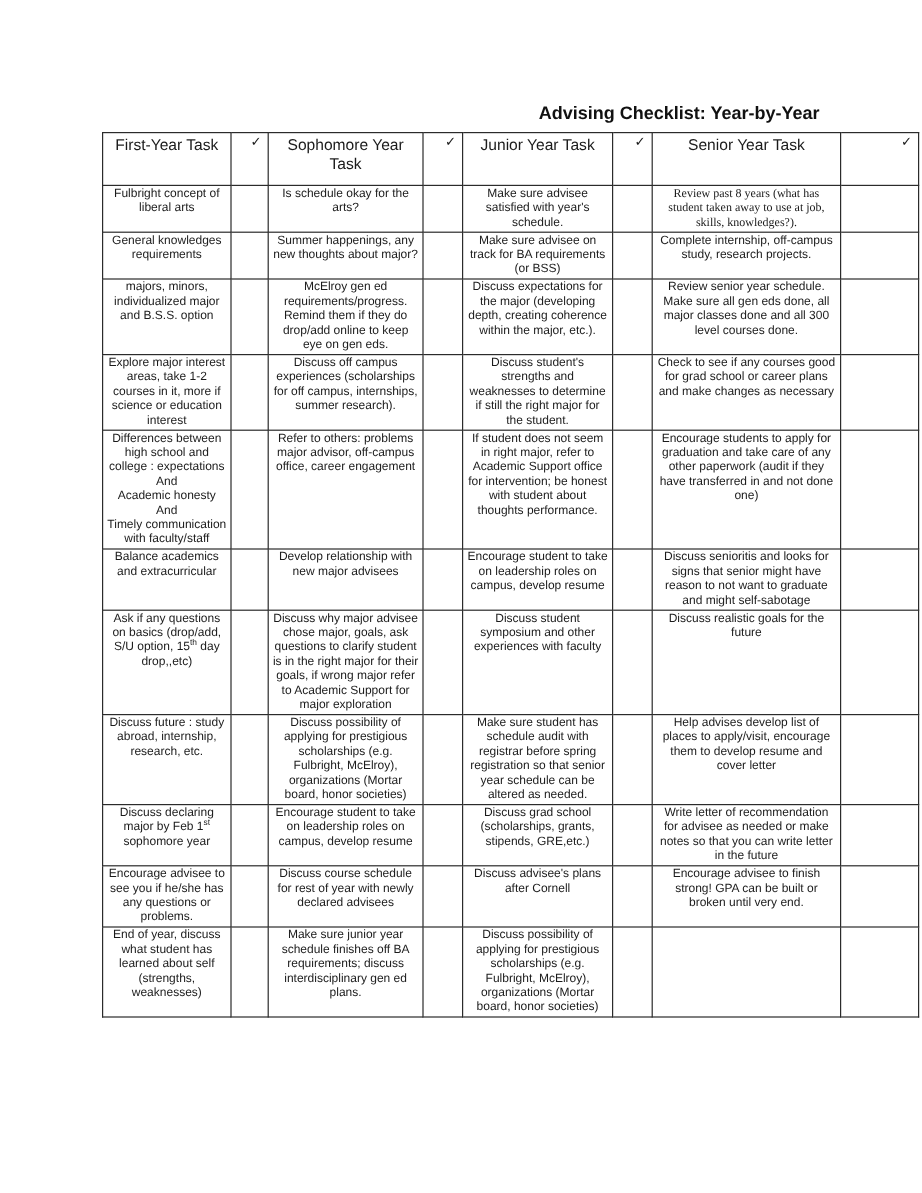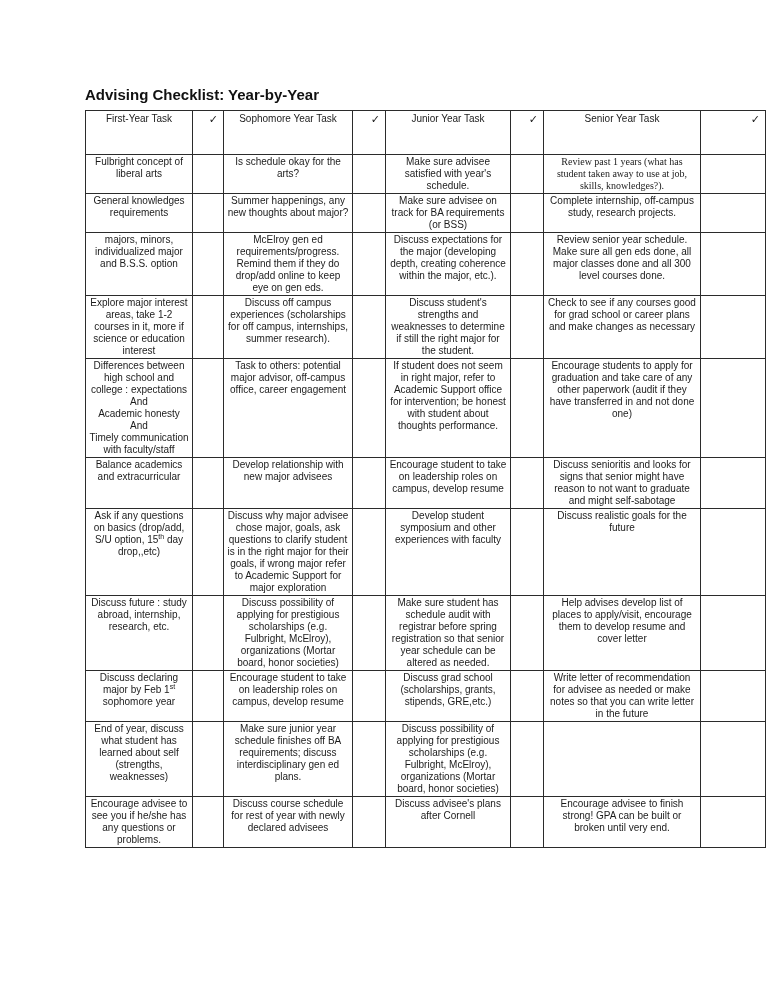--- a/index.html
+++ b/index.html
@@ -10,21 +10,21 @@
     background: #ffffff;
     box-sizing: border-box;
     padding-top: 86px;
     overflow: hidden;
     font-family: "Liberation Sans", sans-serif;
     color: #1b1b1b;
   }
   .title {
     margin: 0 0 7px 85px;
     width: 598px;
-    text-align: left;
+    text-align: right;
     font-size: 15px;
     font-weight: bold;
     color: #111;
     font-family: "Liberation Sans", sans-serif;
   }
   table.checklist {
     margin-left: 85px;
     width: 680px;
     border-collapse: collapse;
     table-layout: fixed;
@@ -36,21 +36,21 @@
     text-align: center;
     font-size: 10px;
     line-height: 1.2;
     white-space: pre-line;
     word-wrap: break-word;
     overflow: hidden;
   }
   table.checklist thead th {
     height: 40px;
     font-weight: normal;
-    font-size: 10px;
+    font-size: 13px;
     line-height: 1.25;
     padding-top: 2px;
   }
   table.checklist th.check, table.checklist td.check {
     text-align: right;
     padding-right: 5px;
     font-size: 11px;
   }
   td.left { text-align: left; }
   td.serif {
@@ -89,21 +89,21 @@
       </tr>
     </thead>
     <tbody id="table-body">
         <tr>
           <td class="task">Fulbright concept of liberal arts</td>
           <td class="check"></td>
           <td class="task">Is schedule okay for the arts?</td>
           <td class="check"></td>
           <td class="task">Make sure advisee satisfied with year's schedule.</td>
           <td class="check"></td>
-          <td class="task left serif">Review past 1 years (what has student taken away to use at job, skills, knowledges?).</td>
+          <td class="task left serif">Review past 8 years (what has student taken away to use at job, skills, knowledges?).</td>
           <td class="check"></td>
         </tr>
         <tr>
           <td class="task">General knowledges requirements</td>
           <td class="check"></td>
           <td class="task">Summer happenings, any new thoughts about major?</td>
           <td class="check"></td>
           <td class="task">Make sure advisee on track for BA requirements (or BSS)</td>
           <td class="check"></td>
           <td class="task">Complete internship, off-campus study, research projects.</td>
@@ -129,21 +129,21 @@
           <td class="task">Check to see if any courses good for grad school or career plans and make changes as necessary</td>
           <td class="check"></td>
         </tr>
         <tr>
           <td class="task">Differences between high school and college : expectations
 And
 Academic honesty
 And
 Timely communication with faculty/staff</td>
           <td class="check"></td>
-          <td class="task">Task to others: potential major advisor, off-campus office, career engagement</td>
+          <td class="task">Refer to others: problems major advisor, off-campus office, career engagement</td>
           <td class="check"></td>
           <td class="task">If student does not seem in right major, refer to Academic Support office for intervention; be honest with student about thoughts performance.</td>
           <td class="check"></td>
           <td class="task">Encourage students to apply for graduation and take care of any other paperwork (audit if they have transferred in and not done one)</td>
           <td class="check"></td>
         </tr>
         <tr>
           <td class="task">Balance academics and extracurricular</td>
           <td class="check"></td>
           <td class="task">Develop relationship with new major advisees</td>
@@ -151,21 +151,21 @@
           <td class="task left">Encourage student to take on leadership roles on campus, develop resume</td>
           <td class="check"></td>
           <td class="task">Discuss senioritis and looks for signs that senior might have reason to not want to graduate and might self-sabotage</td>
           <td class="check"></td>
         </tr>
         <tr>
           <td class="task">Ask if any questions on basics (drop/add, S/U option, 15<sup>th</sup> day drop,,etc)</td>
           <td class="check"></td>
           <td class="task">Discuss why major advisee chose major, goals, ask questions to clarify student is in the right major for their goals, if wrong major refer to Academic Support for major exploration</td>
           <td class="check"></td>
-          <td class="task">Develop student symposium and other experiences with faculty</td>
+          <td class="task">Discuss student symposium and other experiences with faculty</td>
           <td class="check"></td>
           <td class="task">Discuss realistic goals for the future</td>
           <td class="check"></td>
         </tr>
         <tr>
           <td class="task">Discuss future : study abroad, internship, research, etc.</td>
           <td class="check"></td>
           <td class="task">Discuss possibility of applying for prestigious scholarships (e.g. Fulbright, McElroy), organizations (Mortar board, honor societies)</td>
           <td class="check"></td>
           <td class="task left">Make sure student has schedule audit with registrar before spring registration so that senior year schedule can be altered as needed.</td>
@@ -177,34 +177,34 @@
           <td class="task">Discuss declaring major by Feb 1<sup>st</sup> sophomore year</td>
           <td class="check"></td>
           <td class="task left">Encourage student to take on leadership roles on campus, develop resume</td>
           <td class="check"></td>
           <td class="task">Discuss grad school (scholarships, grants, stipends, GRE,etc.)</td>
           <td class="check"></td>
           <td class="task">Write letter of recommendation for advisee as needed or make notes so that you can write letter in the future</td>
           <td class="check"></td>
         </tr>
         <tr>
+          <td class="task">Encourage advisee to see you if he/she has any questions or problems.</td>
+          <td class="check"></td>
+          <td class="task">Discuss course schedule for rest of year with newly declared advisees</td>
+          <td class="check"></td>
+          <td class="task">Discuss advisee's plans after Cornell</td>
+          <td class="check"></td>
+          <td class="task">Encourage advisee to finish strong! GPA can be built or broken until very end.</td>
+          <td class="check"></td>
+        </tr>
+        <tr>
           <td class="task">End of year, discuss what student has learned about self (strengths, weaknesses)</td>
           <td class="check"></td>
           <td class="task">Make sure junior year schedule finishes off BA requirements; discuss interdisciplinary gen ed plans.</td>
           <td class="check"></td>
           <td class="task">Discuss possibility of applying for prestigious scholarships (e.g. Fulbright, McElroy), organizations (Mortar board, honor societies)</td>
           <td class="check"></td>
           <td class="task"></td>
-          <td class="check"></td>
-        </tr>
-        <tr>
-          <td class="task">Encourage advisee to see you if he/she has any questions or problems.</td>
-          <td class="check"></td>
-          <td class="task">Discuss course schedule for rest of year with newly declared advisees</td>
-          <td class="check"></td>
-          <td class="task">Discuss advisee's plans after Cornell</td>
-          <td class="check"></td>
-          <td class="task">Encourage advisee to finish strong! GPA can be built or broken until very end.</td>
           <td class="check"></td>
         </tr>
       </tbody>
   </table>
 </div>
 
 </body></html>

